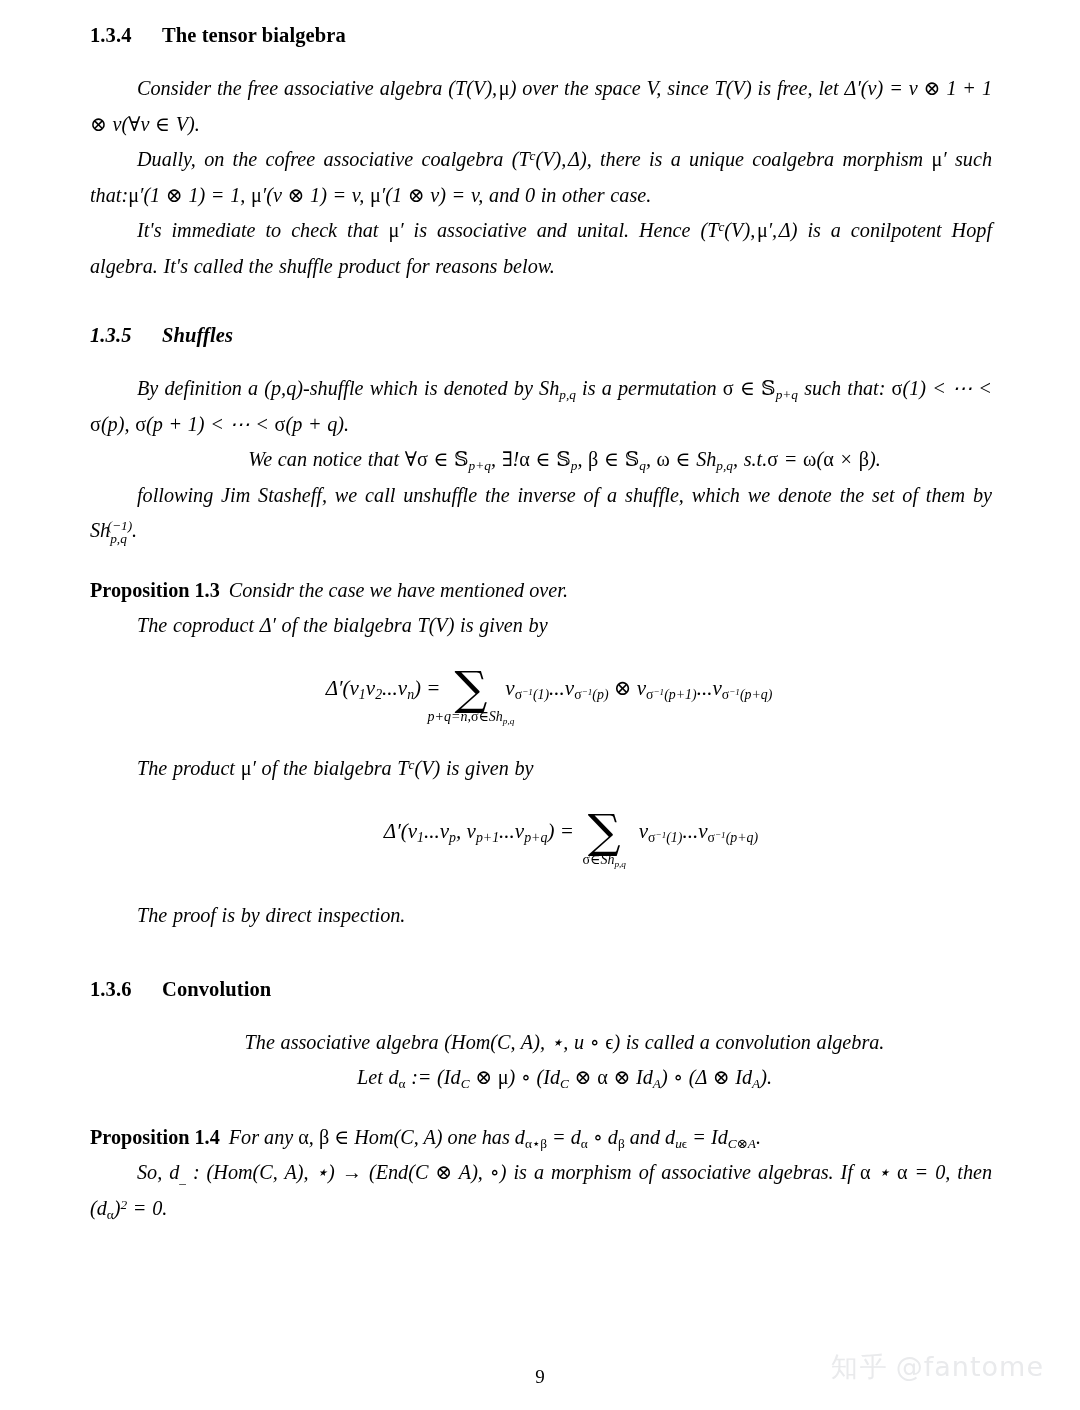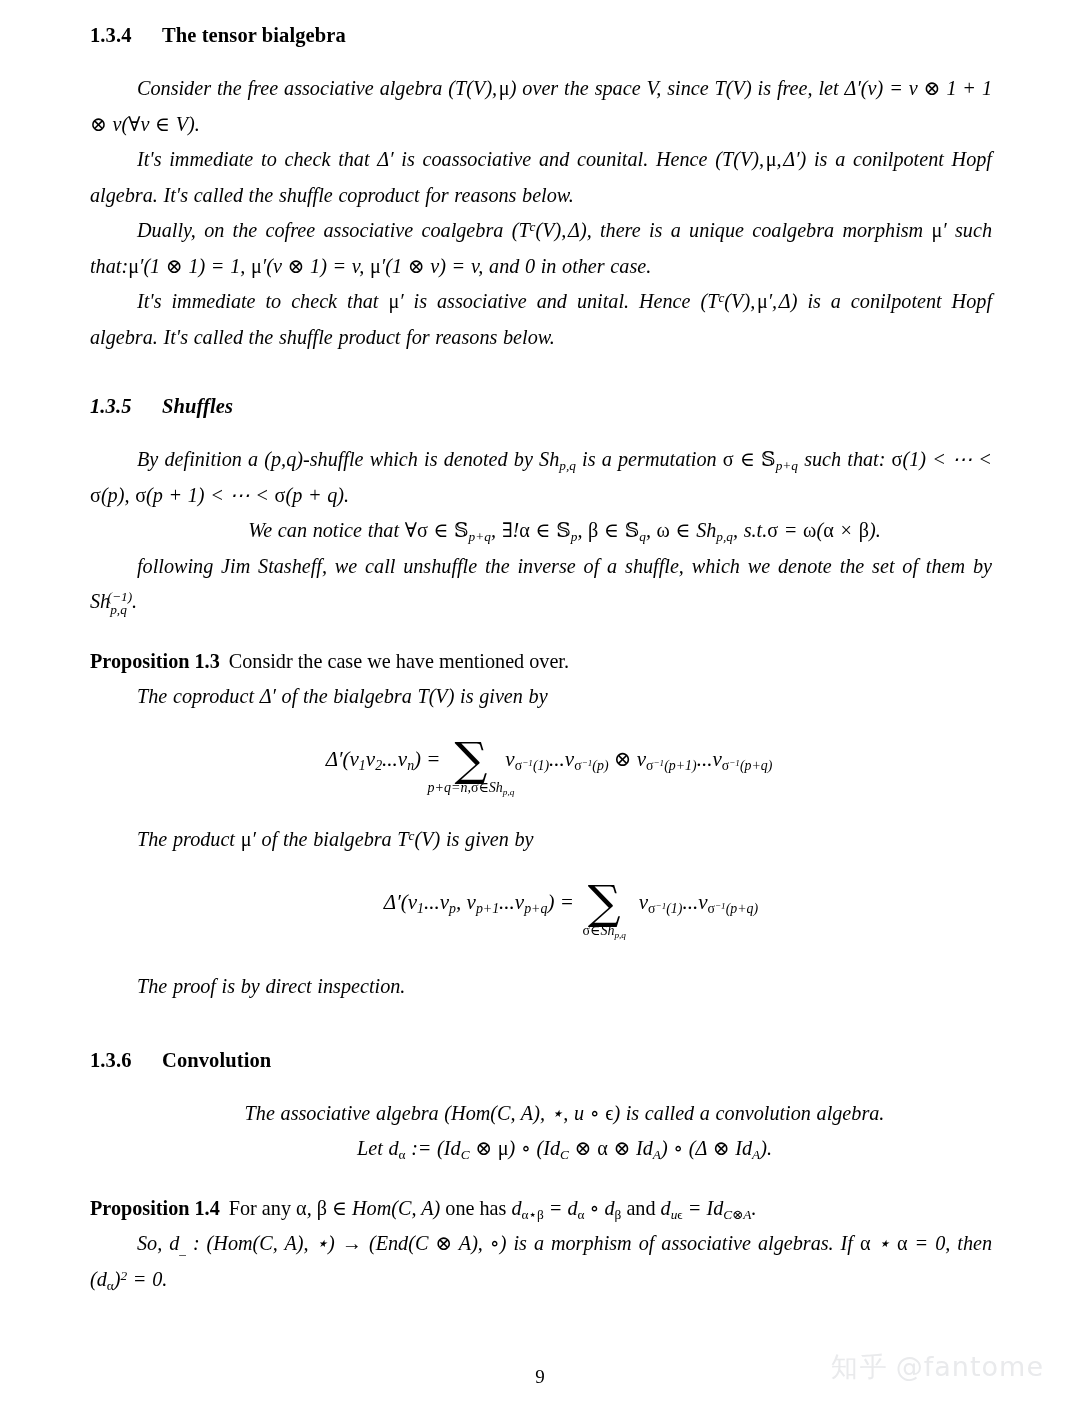--- a/index.html
+++ b/index.html
@@ -61,21 +61,21 @@
     font-size: 20.2px;
     line-height: 35.5px;
     margin: 0;
     text-align: justify;
   }
   .prop .lbl {
     font-weight: bold;
     font-style: normal;
     margin-right: 9px;
   }
-  .prop .bodytext { }
+  .prop .bodytext { font-style: italic; }
 
   
   .m {
     font-style: italic;
     font-family: "Liberation Serif", "DejaVu Serif", serif;
   }
   .mu { font-style: normal; }
   sub, sup {
     font-size: 0.66em;
     line-height: 0;
@@ -153,23 +153,20 @@
   <h2 class="heading h-first">
     <span class="num">1.3.4</span>
     <span>The tensor bialgebra</span>
   </h2>
 
   <div class="group">
     <p class="para">
       <span>Consider the free associative algebra </span><span class="m">(<span class="m">T</span>(<span class="m">V</span>), <span class="mu">μ</span>)</span><span> over the space </span><span class="m">V</span><span>, since </span><span class="m">T(V)</span><span> is free, let </span><span class="m">Δ′(<span class="m">v</span>) = <span class="m">v</span> ⊗ 1 + 1 ⊗ <span class="m">v</span>(∀<span class="m">v</span> ∈ <span class="m">V</span>).</span>
     </p>
 
-    <p class="para">
-      <span>It's immediate to check that </span><span class="m">Δ′</span><span> is coassociative and counital. Hence </span><span class="m">(T(V), <span class="mu">μ</span>, Δ′)</span><span> is a conilpotent Hopf algebra. It's called the shuffle coproduct for reasons below.</span>
-    </p>
 
     <p class="para">
       <span>Dually, on the cofree associative coalgebra </span><span class="m">(T<sup>c</sup>(V), Δ)</span><span>, there is a unique coalgebra morphism </span><span class="m"><span class="mu">μ</span>′</span><span> such that:</span><span class="m"><span class="mu">μ</span>′(1 ⊗ 1) = 1, <span class="mu">μ</span>′(<span class="m">v</span> ⊗ 1) = <span class="m">v</span>, <span class="mu">μ</span>′(1 ⊗ <span class="m">v</span>) = <span class="m">v</span>, and 0 in other case.</span>
     </p>
 
     <p class="para">
       <span>It's immediate to check that </span><span class="m"><span class="mu">μ</span>′</span><span> is associative and unital. Hence </span><span class="m">(T<sup>c</sup>(V), <span class="mu">μ</span>′, Δ)</span><span> is a conilpotent Hopf algebra. It's called the shuffle product for reasons below.</span>
     </p>
   </div>
 

